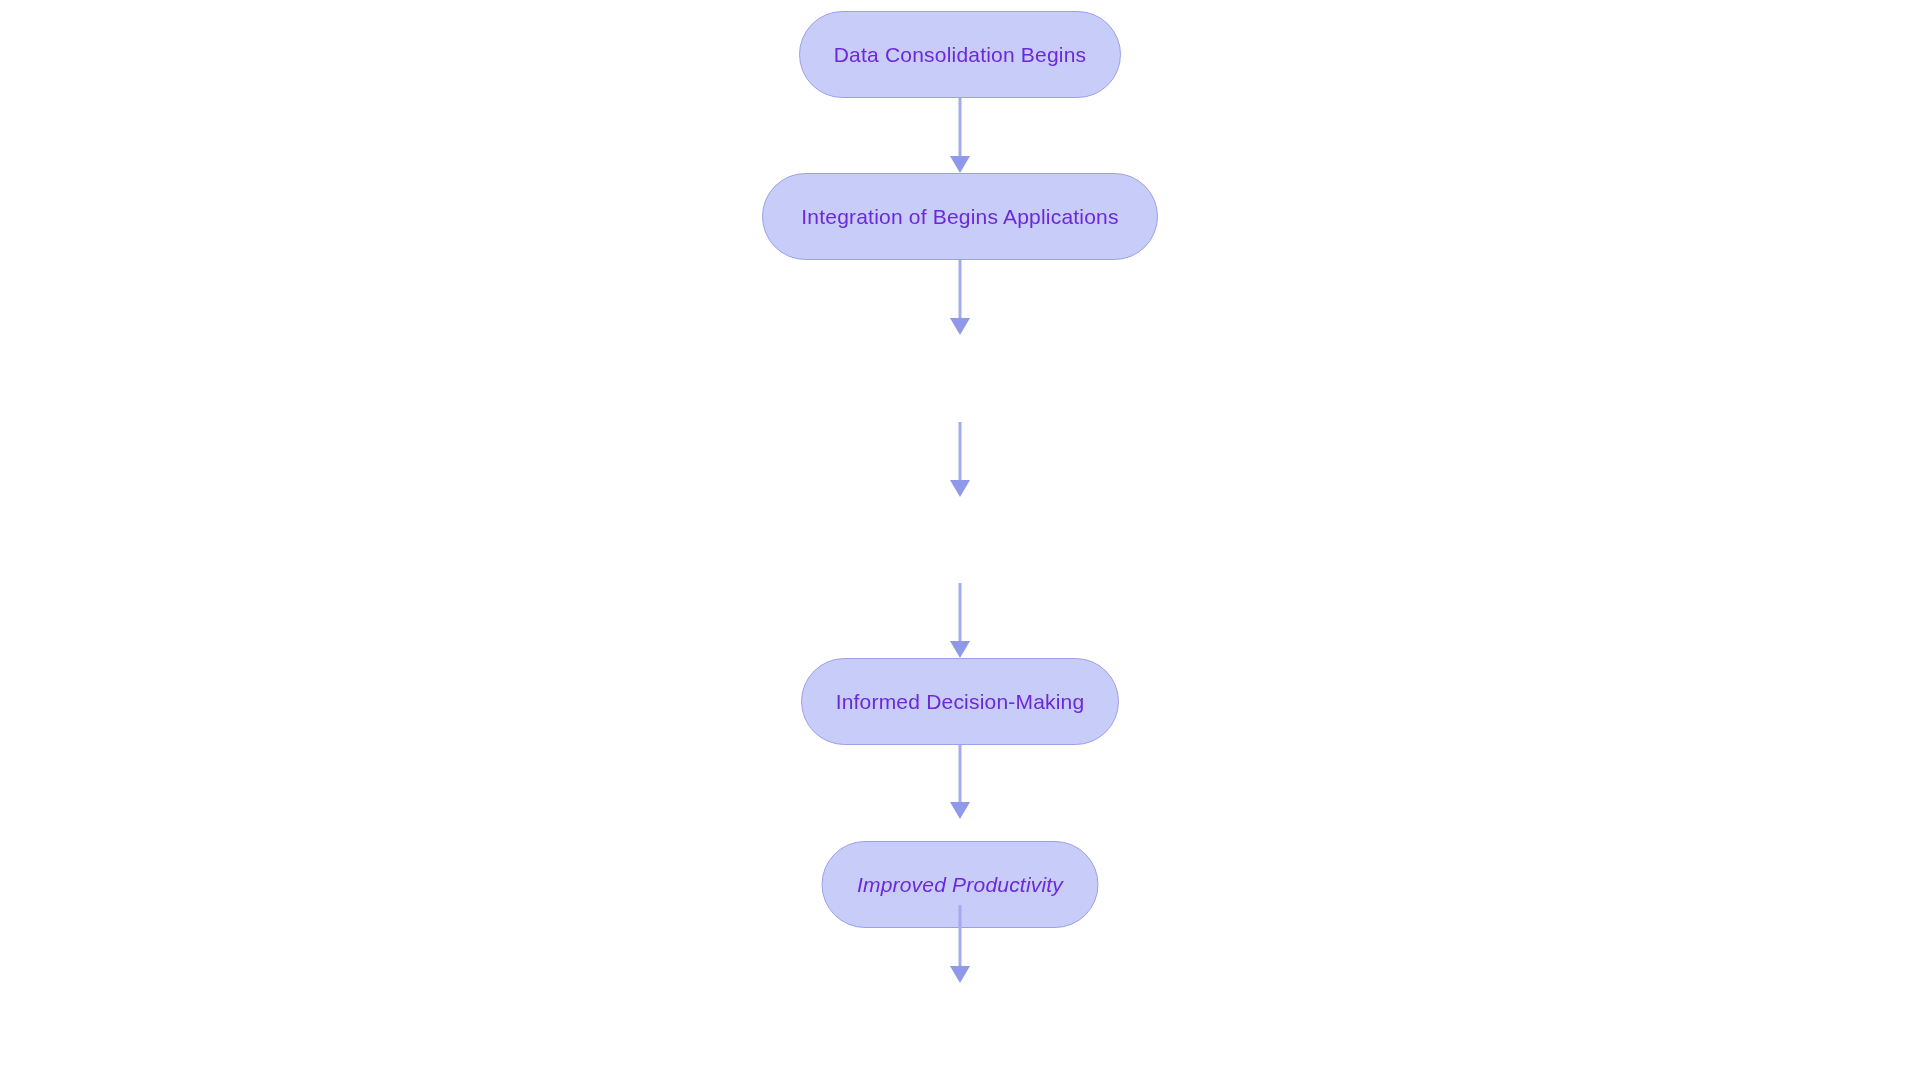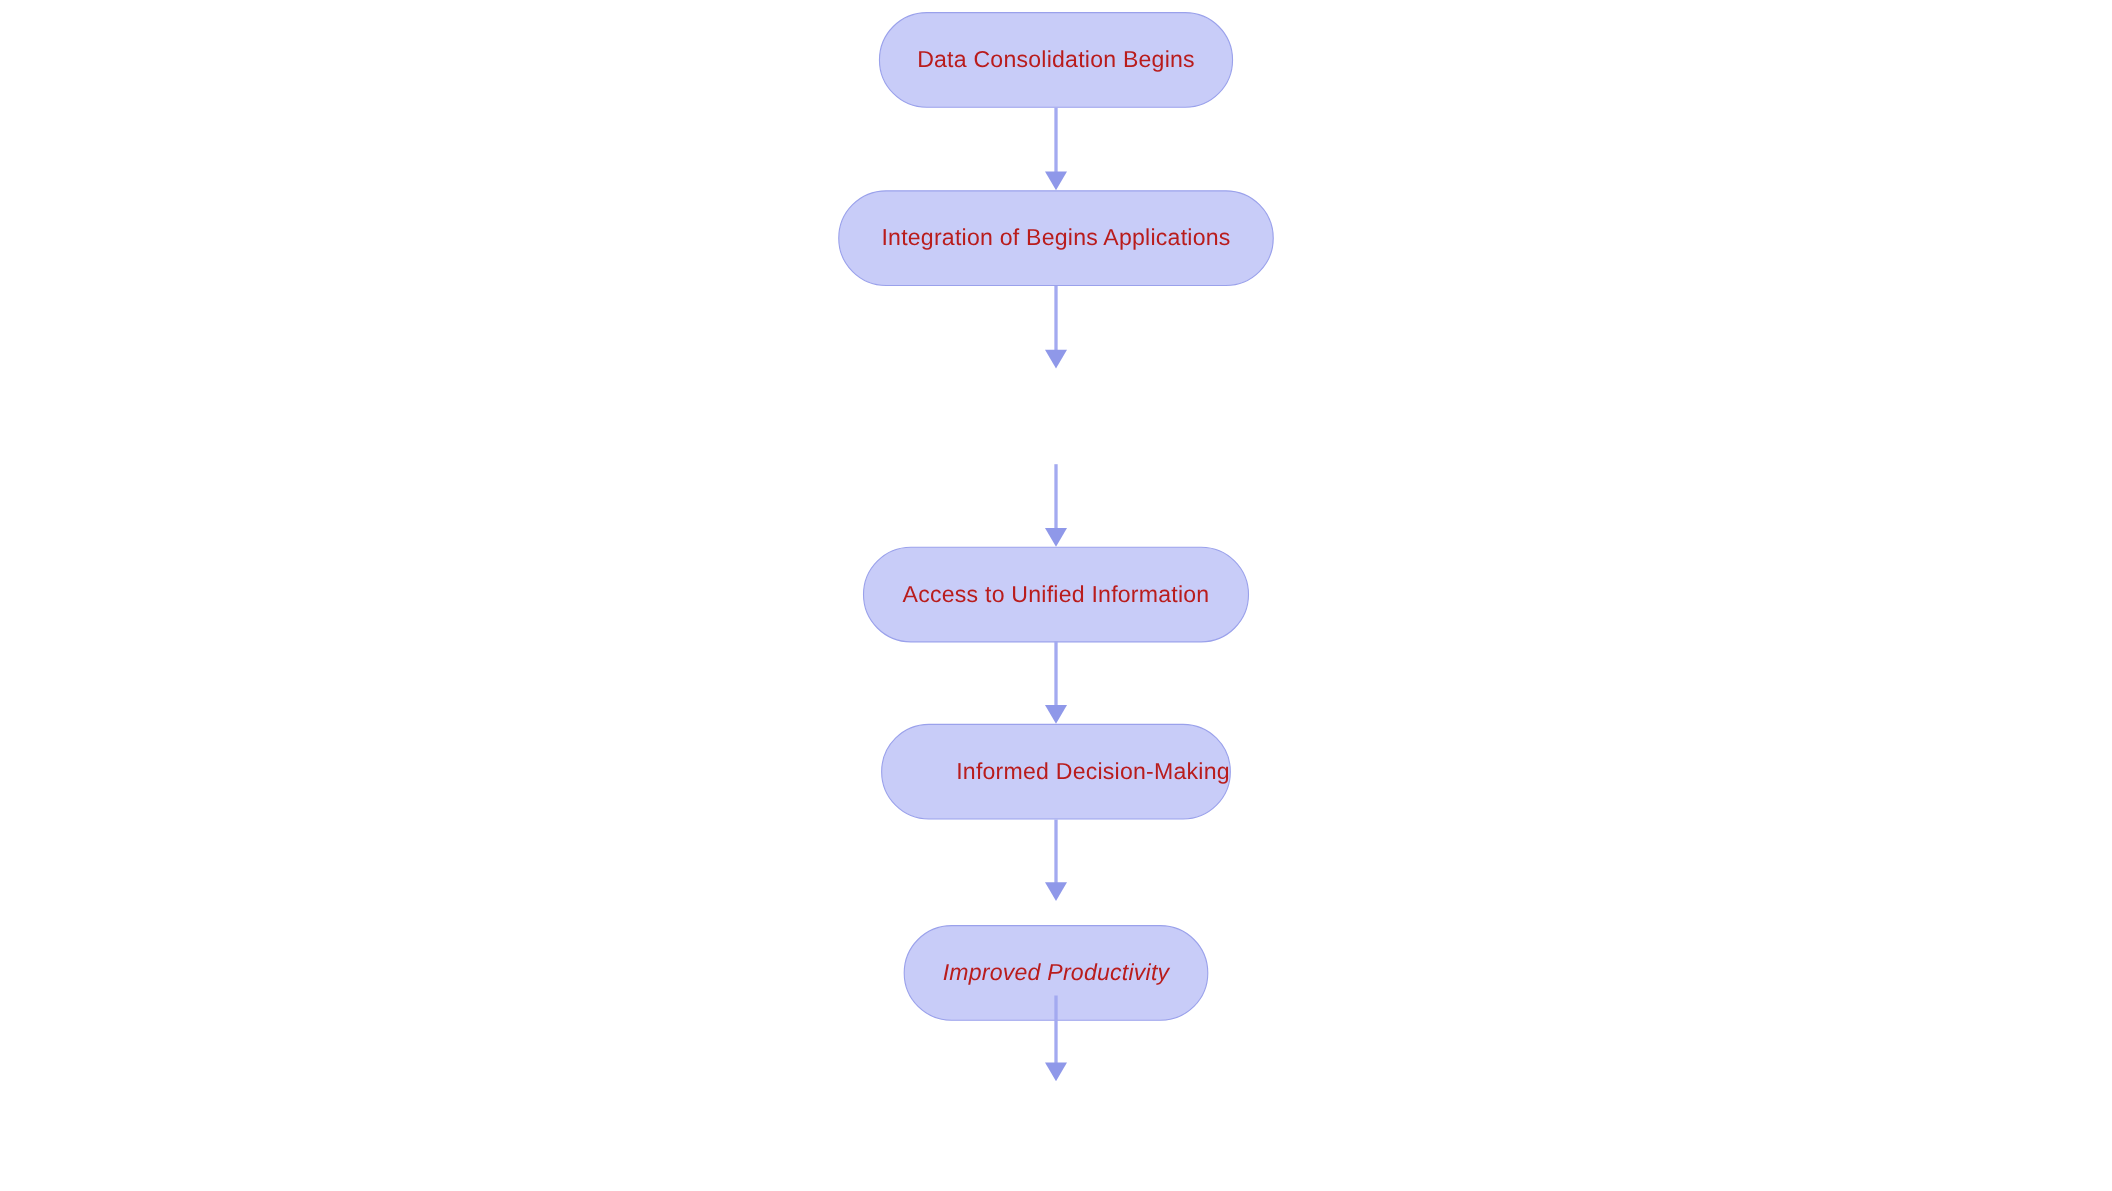--- a/index.html
+++ b/index.html
@@ -25,27 +25,27 @@
     border: 1.5px solid #9aa1eb;
     border-radius: 44px;
     display: flex;
     align-items: center;
     justify-content: center;
     white-space: nowrap;
   }
   .node .label {
     font-size: 21px;
     letter-spacing: 0.2px;
-    color: #b91c1c;
+    color: #6d28d9;
   }
   .n1 { top: 11px;  width: 322px; }
   .n2 { top: 173px; width: 396px; }
   .n3 { top: 335px; width: 304px; }
   .n4 { top: 497px; width: 351px; }
-  .n5 { top: 658px; width: 318px; justify-content: flex-end; }
+  .n5 { top: 658px; width: 318px; }
   .n6 { top: 841px; width: 277px; font-style: italic; }
   .n7 { top: 983px; width: 385px; }
 
   .arrow {
     position: absolute;
     left: 50%;
     transform: translateX(-50%);
     width: 22px;
   }
   .arrow::before {            
@@ -87,23 +87,20 @@
   </div>
   <div class="arrow a1"></div>
 
   <div class="node n2">
     <span class="label">Integration of Begins Applications</span>
   </div>
   <div class="arrow a2"></div>
 
   <div class="arrow a3"></div>
 
-  <div class="node n4">
-    <span class="label">Access to Unified Information</span>
-  </div>
   <div class="arrow a4"></div>
 
   <div class="node n5">
     <span class="label">Informed Decision-Making</span>
   </div>
   <div class="arrow a5"></div>
 
   <div class="node n6">
     <span class="label">Improved Productivity</span>
   </div>

